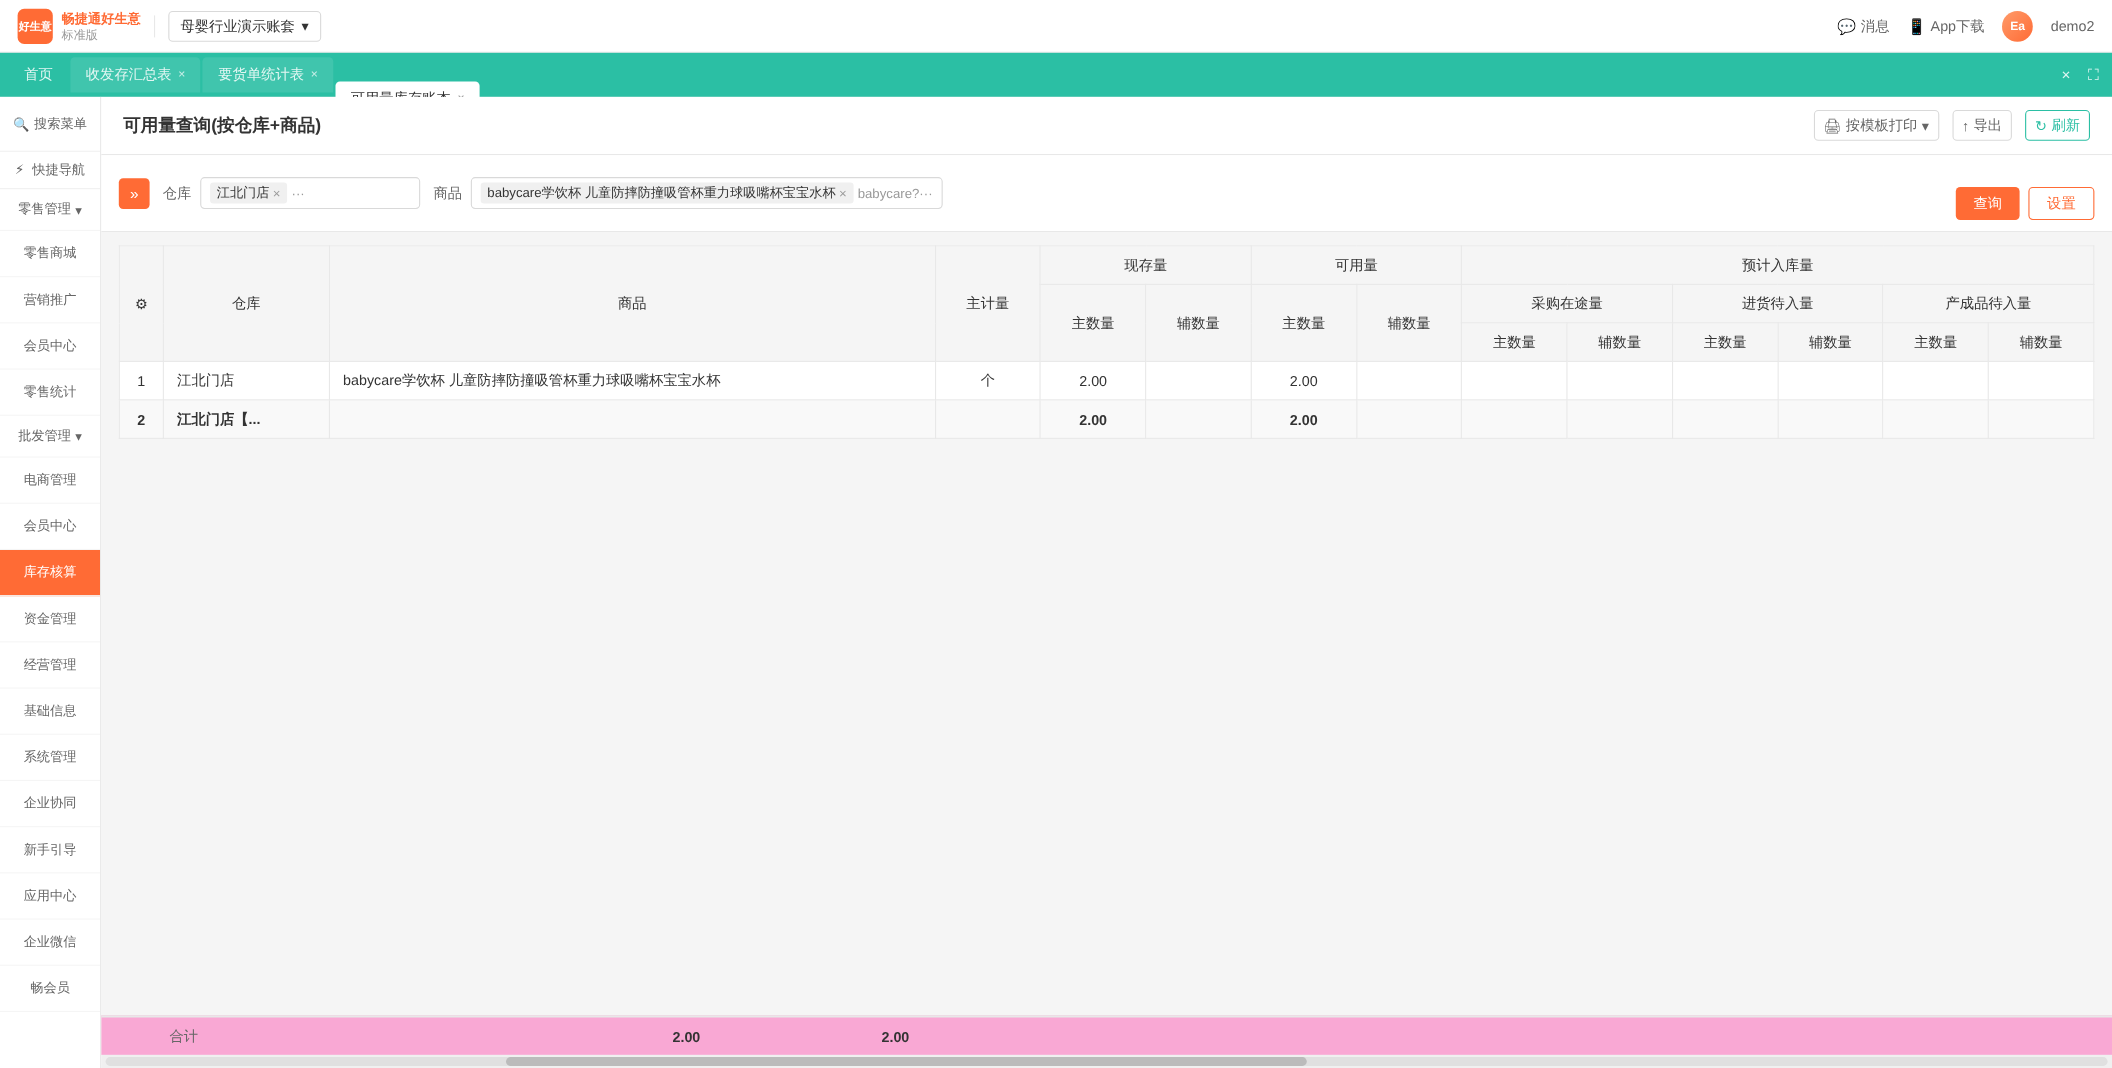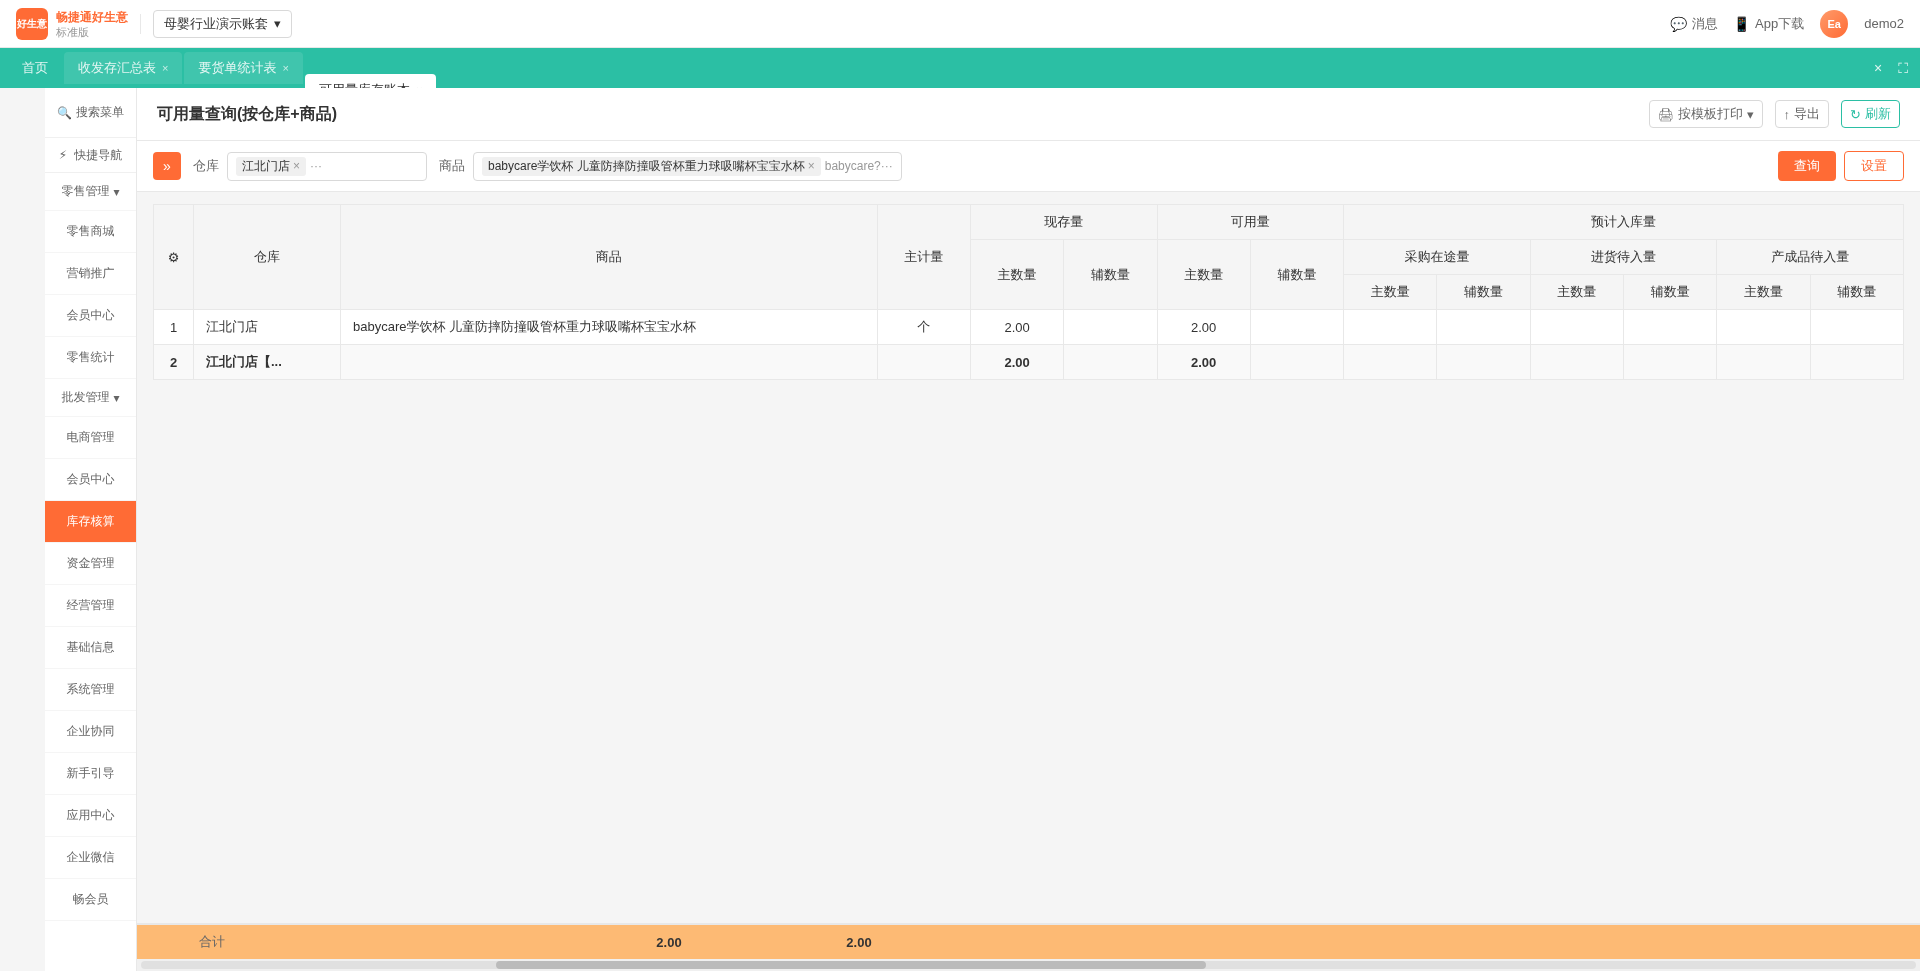--- a/index.html
+++ b/index.html
@@ -70,21 +70,20 @@
 
     
     .sidebar {
       width: 92px;
       background: #fff;
       border-right: 1px solid #e8e8e8;
       display: flex;
       flex-direction: column;
       flex-shrink: 0;
       overflow-y: auto;
-      margin-left: 45px;
     }
     .sidebar-search {
       padding: 10px 8px;
       border-bottom: 1px solid #f0f0f0;
     }
     .sidebar-search-btn {
       width: 100%;
       padding: 6px 0;
       background: none;
       border: none;
@@ -208,21 +207,21 @@
       align-items: center;
       gap: 3px;
       background: #f0f0f0;
       border-radius: 3px;
       padding: 1px 6px;
       font-size: 12px;
       color: #333;
     }
     .filter-tag .tag-close { cursor: pointer; color: #999; }
     .filter-more { color: #999; cursor: pointer; font-size: 12px; }
-    .filter-actions { margin-left: auto; display: flex; gap: 8px; }
+    .filter-actions { margin-left: auto; display: flex; gap: 8px; margin-top: 19px; }
     .btn-query {
       background: #ff6b35;
       color: white;
       border: none;
       border-radius: 4px;
       padding: 6px 16px;
       cursor: pointer;
       font-size: 13px;
     }
     .btn-settings {
@@ -261,21 +260,21 @@
       border: 1px solid #e8e8e8;
       padding: 8px 12px;
       font-size: 13px;
       color: #333;
       text-align: center;
     }
     .settings-col { width: 40px; }
 
     
     .table-footer {
-      background: #fdba74;
+      background: #f9a8d4;
       border-top: 2px solid #e8e8e8;
       padding: 8px 12px;
       display: flex;
       align-items: center;
       flex-shrink: 0;
     }
     .footer-label { color: #666; font-size: 13px; width: 120px; text-align: left; padding-left: 50px; }
     .footer-value { font-weight: bold; color: #333; font-size: 13px; }
 
     

